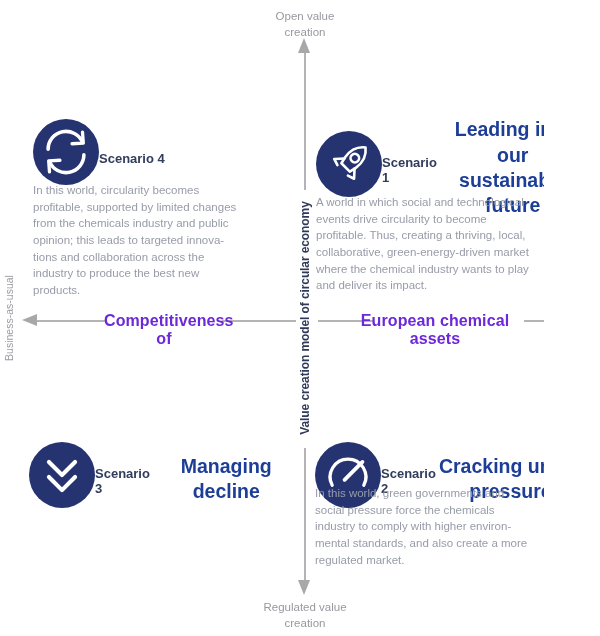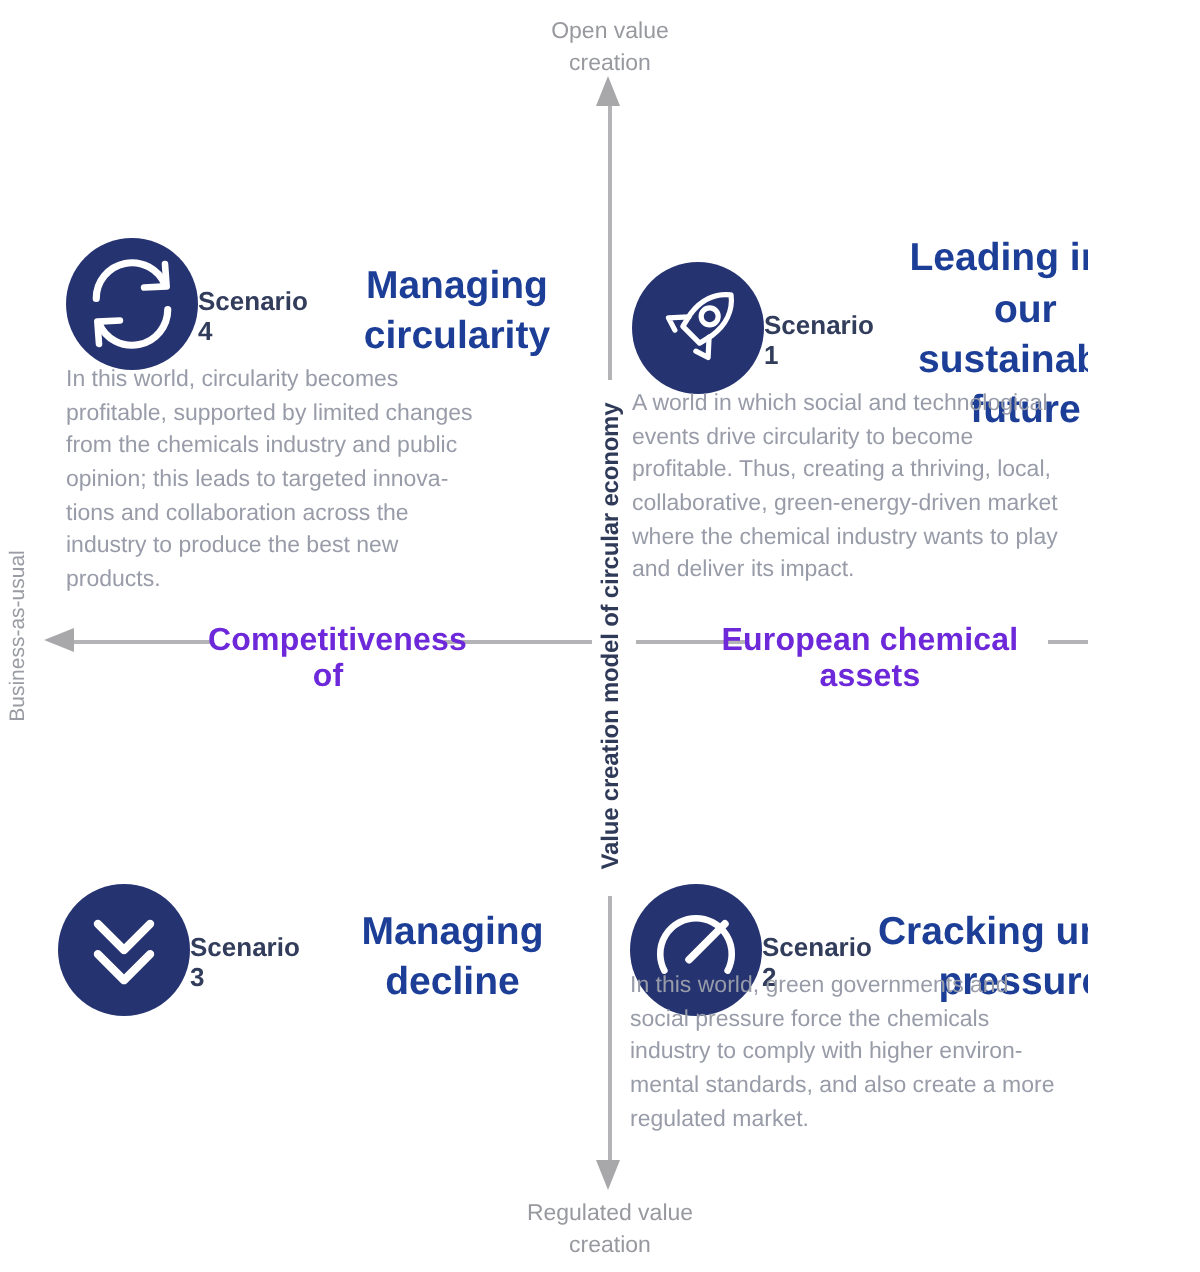--- a/index.html
+++ b/index.html
@@ -115,21 +115,20 @@
   <div class="quad q4">
     <div class="icon-circle">
       <svg width="66" height="66" viewBox="0 0 48 48" fill="none">
         <path d="M11 22 A13 13 0 0 1 36 17" stroke="#ffffff" stroke-width="2.6" stroke-linecap="round"></path>
         <polyline points="36,9.5 36.6,17.6 28.4,18" stroke="#ffffff" stroke-width="2.4" stroke-linejoin="round" stroke-linecap="round"></polyline>
         <path d="M37 26 A13 13 0 0 1 12 31" stroke="#ffffff" stroke-width="2.6" stroke-linecap="round"></path>
         <polyline points="12,38.5 11.4,30.4 19.6,30" stroke="#ffffff" stroke-width="2.4" stroke-linejoin="round" stroke-linecap="round"></polyline>
       </svg>
     </div>
     <div class="scenario-label">Scenario 4</div>
-    <div class="scenario-title">Managing circularity</div>
     <div class="scenario-desc">In this world, circularity becomes
 profitable, supported by limited changes
 from the chemicals industry and public
 opinion; this leads to targeted innova-
 tions and collaboration across the
 industry to produce the best new
 products.</div>
   </div>
 
   <div class="quad q1">

